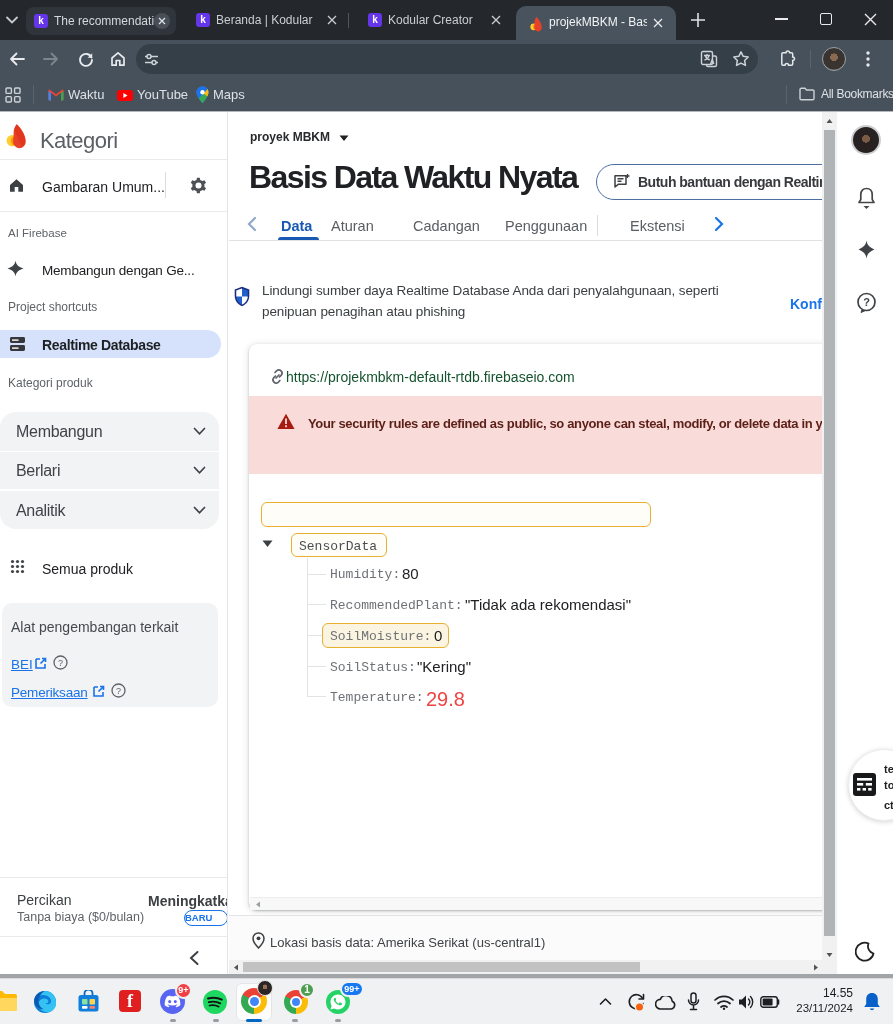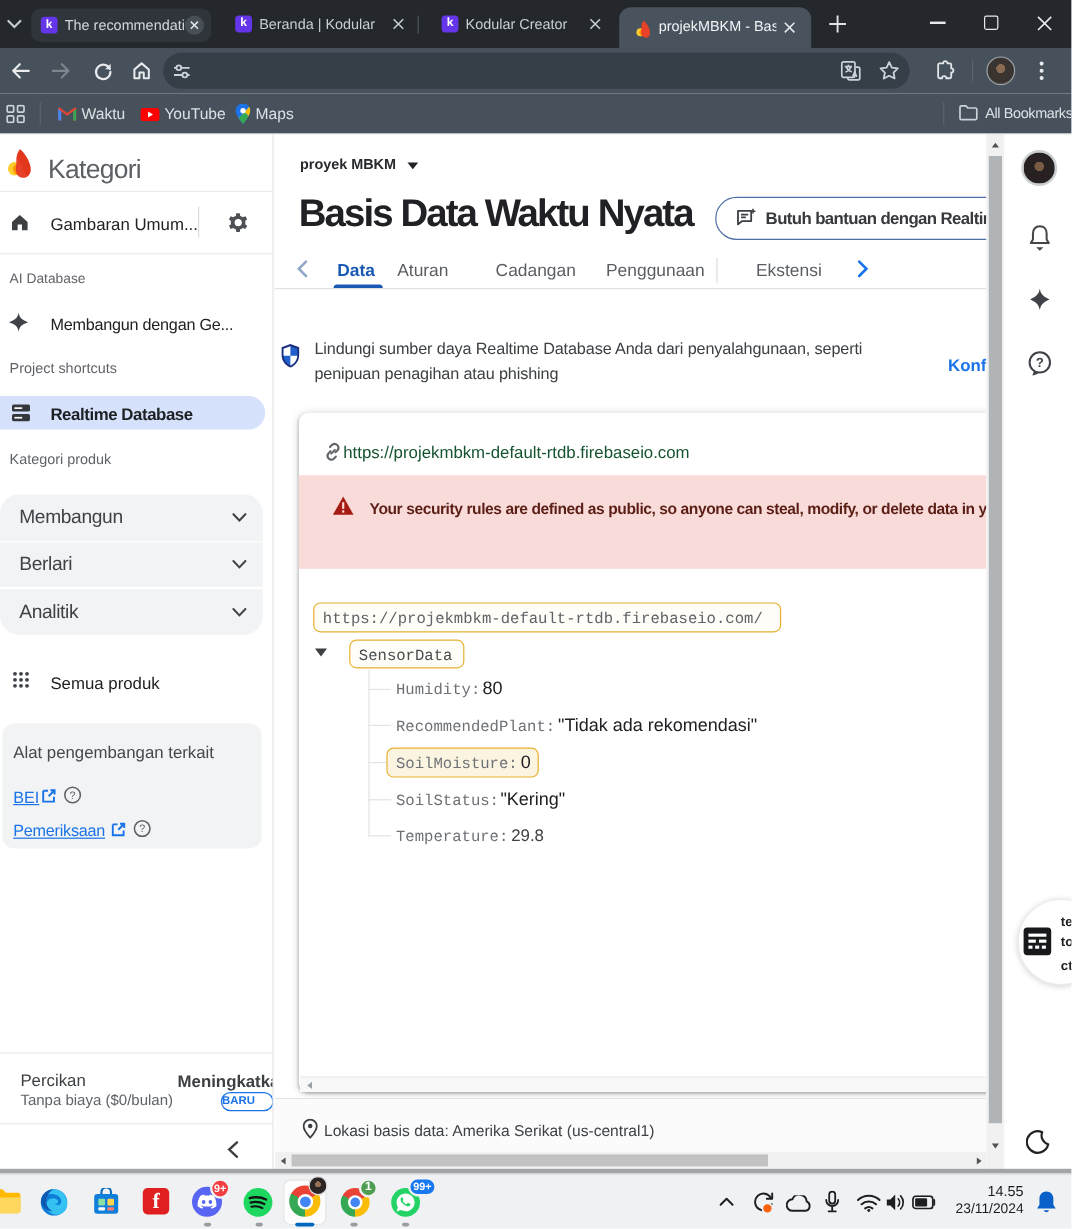--- a/index.html
+++ b/index.html
@@ -154,21 +154,21 @@
   <svg class="abs" style="left:8px;top:65px" width="17" height="17" viewBox="0 0 17 17">
       <path d="M2 8 L8.5 2.2 L15 8 V14.8 H10.3 V10 H6.7 V14.8 H2 Z" fill="#3c4043"></path>
     </svg>
   <div class="abs" style="left:42px;top:67px;font-size:14px;color:#202124;">Gambaran Umum...</div>
   <div class="abs" style="left:165px;top:60px;width:1px;height:26px;background:#dadce0;"></div>
   <svg class="abs" style="left:190px;top:65px" width="17" height="17" viewBox="0 0 17 17">
       <path d="M8.5 5.5 A3 3 0 1 0 8.5 11.5 A3 3 0 0 0 8.5 5.5 M14.5 8.5 C14.5 9 14.4 9.4 14.3 9.8 L16 11.2 L14.5 13.8 L12.4 13 C11.8 13.5 11 13.9 10.2 14.1 L9.8 16.3 H6.9 L6.5 14.1 C5.7 13.9 5 13.5 4.3 13 L2.2 13.8 L0.8 11.2 L2.5 9.8 C2.4 9.4 2.3 9 2.3 8.5 C2.3 8 2.4 7.6 2.5 7.2 L0.8 5.8 L2.2 3.2 L4.3 4 C5 3.5 5.7 3.1 6.5 2.9 L6.9 0.7 H9.8 L10.2 2.9 C11 3.1 11.8 3.5 12.4 4 L14.5 3.2 L16 5.8 L14.3 7.2 C14.4 7.6 14.5 8 14.5 8.5 Z" fill="#4d5156"></path>
       <circle cx="8.5" cy="8.5" r="2.6" fill="#fff"></circle>
     </svg>
   <div class="abs" style="left:0;top:99px;width:228px;height:1px;background:#e8eaed;"></div>
-  <div class="abs" style="left:8px;top:115px;font-size:11.5px;color:#5f6368;">AI Database</div>
+  <div class="abs" style="left:8px;top:115px;font-size:11.5px;color:#5f6368;">AI Firebase</div>
   <svg class="abs" style="left:6px;top:147px" width="19" height="19" viewBox="0 0 19 19">
       <path d="M9.5 1.5 C10.2 5.6 11.7 7.5 17.5 9.5 C11.7 11.5 10.2 13.4 9.5 17.5 C8.8 13.4 7.3 11.5 1.5 9.5 C7.3 7.5 8.8 5.6 9.5 1.5 Z" fill="#3f4348"></path>
     </svg>
   <div class="abs" style="left:42px;top:151px;font-size:13.5px;letter-spacing:-.2px;color:#202124;">Membangun dengan Ge...</div>
   <div class="abs" style="left:8px;top:188px;font-size:12px;color:#5f6368;">Project shortcuts</div>
   <div class="abs" style="left:0;top:218px;width:221px;height:28px;background:#d6e2fb;border-radius:0 14px 14px 0;"></div>
   <svg class="abs" style="left:9px;top:224px" width="17" height="16" viewBox="0 0 17 16">
       <rect x="1" y="1" width="15" height="6" rx="1.4" fill="#34383c"></rect>
       <rect x="1" y="9" width="15" height="6" rx="1.4" fill="#34383c"></rect>
       <rect x="3" y="3.4" width="6.5" height="1.4" fill="#fff"></rect>
@@ -286,21 +286,20 @@
   <div class="abs" style="left:57px;top:257px;font-size:14px;color:#14532d;">https://projekmbkm-default-rtdb.firebaseio.com</div>
   <div class="abs" style="left:20px;top:284px;width:578px;height:78px;background:#f9dcd9;"></div>
   <svg class="abs" style="left:48px;top:301px" width="18" height="17" viewBox="0 0 18 17">
       <path d="M9 0.8 L17.6 16 H0.4 Z" fill="#a61c12"></path>
       <rect x="8.1" y="5.5" width="1.8" height="5.5" fill="#f9dcd9"></rect>
       <rect x="8.1" y="12.3" width="1.8" height="1.9" fill="#f9dcd9"></rect>
     </svg>
   <div class="abs" style="left:79px;top:304px;font-size:13px;font-weight:600;letter-spacing:-.36px;color:#5c1f17;white-space:nowrap;">Your security rules are defined as public, so anyone can steal, modify, or delete data in y</div>
 
   <div class="abs" style="left:32px;top:390px;width:390px;height:25px;border:1.5px solid #e8b02f;border-radius:6px;background:#fffdf7;"></div>
-  <div class="abs" style="left:40px;top:396px;font-family:'Liberation Mono',monospace;font-size:13px;color:#5f6368;white-space:nowrap;">https://projekmbkm-default-rtdb.firebaseio.com/</div>
   <svg class="abs" style="left:33px;top:428px" width="11" height="8" viewBox="0 0 11 8">
       <path d="M0.5 0.5 L5.5 7 L10.5 0.5 Z" fill="#3c4043"></path>
     </svg>
   <div class="abs" style="left:62px;top:421px;width:96px;height:24px;border:1.5px solid #e8b02f;border-radius:6px;background:#fffdf7;"></div>
   <div class="abs" style="left:70px;top:427px;font-family:'Liberation Mono',monospace;font-size:13px;color:#4a4e52;">SensorData</div>
   <div class="abs" style="left:78px;top:446px;width:1px;height:139px;background:#e1e3e5;"></div>
   <div class="abs" style="left:78px;top:462px;width:19px;height:1px;background:#e1e3e5;"></div>
   <div class="abs" style="left:78px;top:492px;width:19px;height:1px;background:#e1e3e5;"></div>
   <div class="abs" style="left:78px;top:523px;width:19px;height:1px;background:#e1e3e5;"></div>
   <div class="abs" style="left:78px;top:554px;width:19px;height:1px;background:#e1e3e5;"></div>
@@ -308,21 +307,21 @@
   <div class="abs" style="left:101px;top:455px;font-family:'Liberation Mono',monospace;font-size:13px;color:#6e7276;">Humidity:</div>
   <div class="abs" style="left:173px;top:453px;font-size:15px;color:#202124;">80</div>
   <div class="abs" style="left:101px;top:486px;font-family:'Liberation Mono',monospace;font-size:13px;color:#6e7276;">RecommendedPlant:</div>
   <div class="abs" style="left:236px;top:484px;font-size:15px;color:#202124;">"Tidak ada rekomendasi"</div>
   <div class="abs" style="left:93px;top:511px;width:127px;height:25px;border:1.5px solid #e8b02f;border-radius:6px;background:#fbf4e0;"></div>
   <div class="abs" style="left:101px;top:517px;font-family:'Liberation Mono',monospace;font-size:13px;color:#6e7276;">SoilMoisture:</div>
   <div class="abs" style="left:205px;top:515px;font-size:15px;color:#202124;">0</div>
   <div class="abs" style="left:101px;top:548px;font-family:'Liberation Mono',monospace;font-size:13px;color:#6e7276;">SoilStatus:</div>
   <div class="abs" style="left:188px;top:546px;font-size:15px;color:#202124;">"Kering"</div>
   <div class="abs" style="left:101px;top:578px;font-family:'Liberation Mono',monospace;font-size:13px;color:#6e7276;">Temperature:</div>
-  <div class="abs" style="left:197px;top:576px;font-size:14px;color:#404040;">29.8</div>
+  <div class="abs" style="left:197px;top:576px;font-size:20px;color:#ef4444;">29.8</div>
 
   <div class="abs" style="left:21px;top:785px;width:577px;height:13px;background:#f8f8f8;border-top:1px solid #ececec;"></div>
   <svg class="abs" style="left:26px;top:789px" width="6" height="7" viewBox="0 0 6 7">
       <path d="M5 0.5 L1 3.5 L5 6.5 Z" fill="#9aa0a6"></path>
     </svg>
 
   <div class="abs" style="left:0;top:803px;width:593px;height:1px;background:#e4e4e6;"></div>
   <div class="abs" style="left:0;top:804px;width:593px;height:44px;background:#fbfbfb;"></div>
   <svg class="abs" style="left:23px;top:820px" width="13" height="17" viewBox="0 0 13 17">
       <path d="M6.5 1 C3.5 1 1 3.4 1 6.4 C1 10.2 6.5 16 6.5 16 C6.5 16 12 10.2 12 6.4 C12 3.4 9.5 1 6.5 1 Z" fill="none" stroke="#3c4043" stroke-width="1.5"></path>

